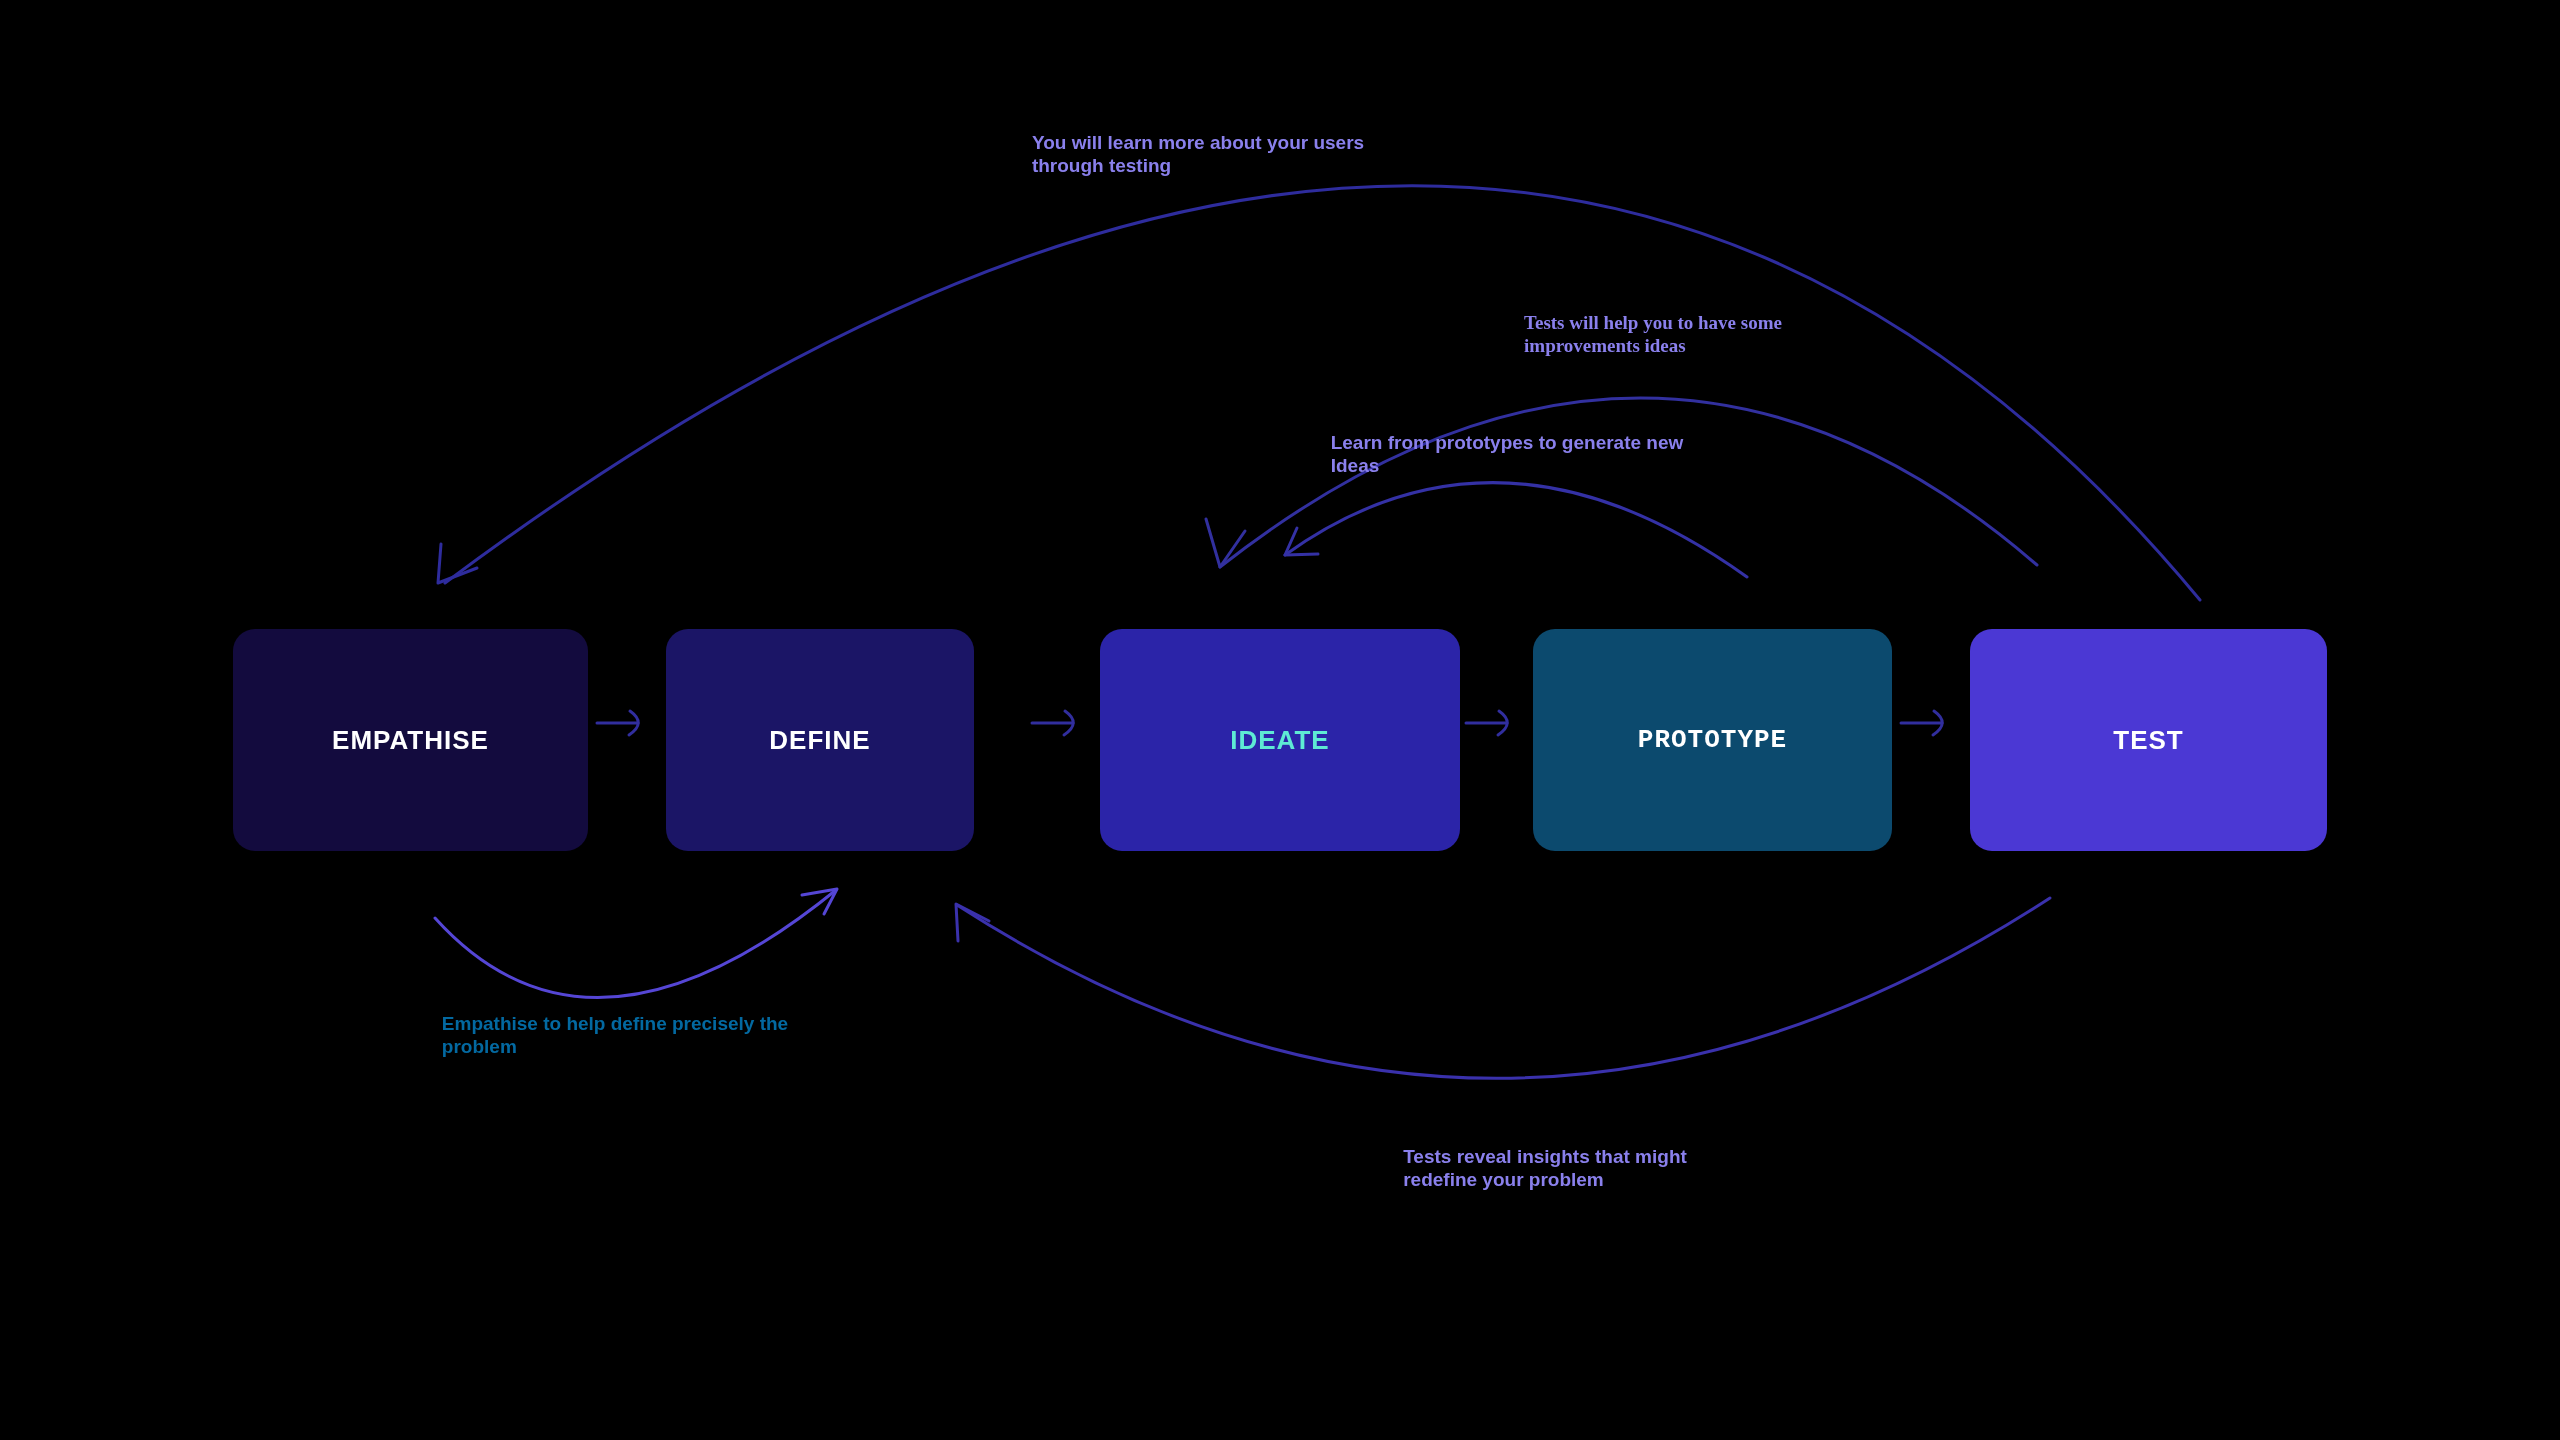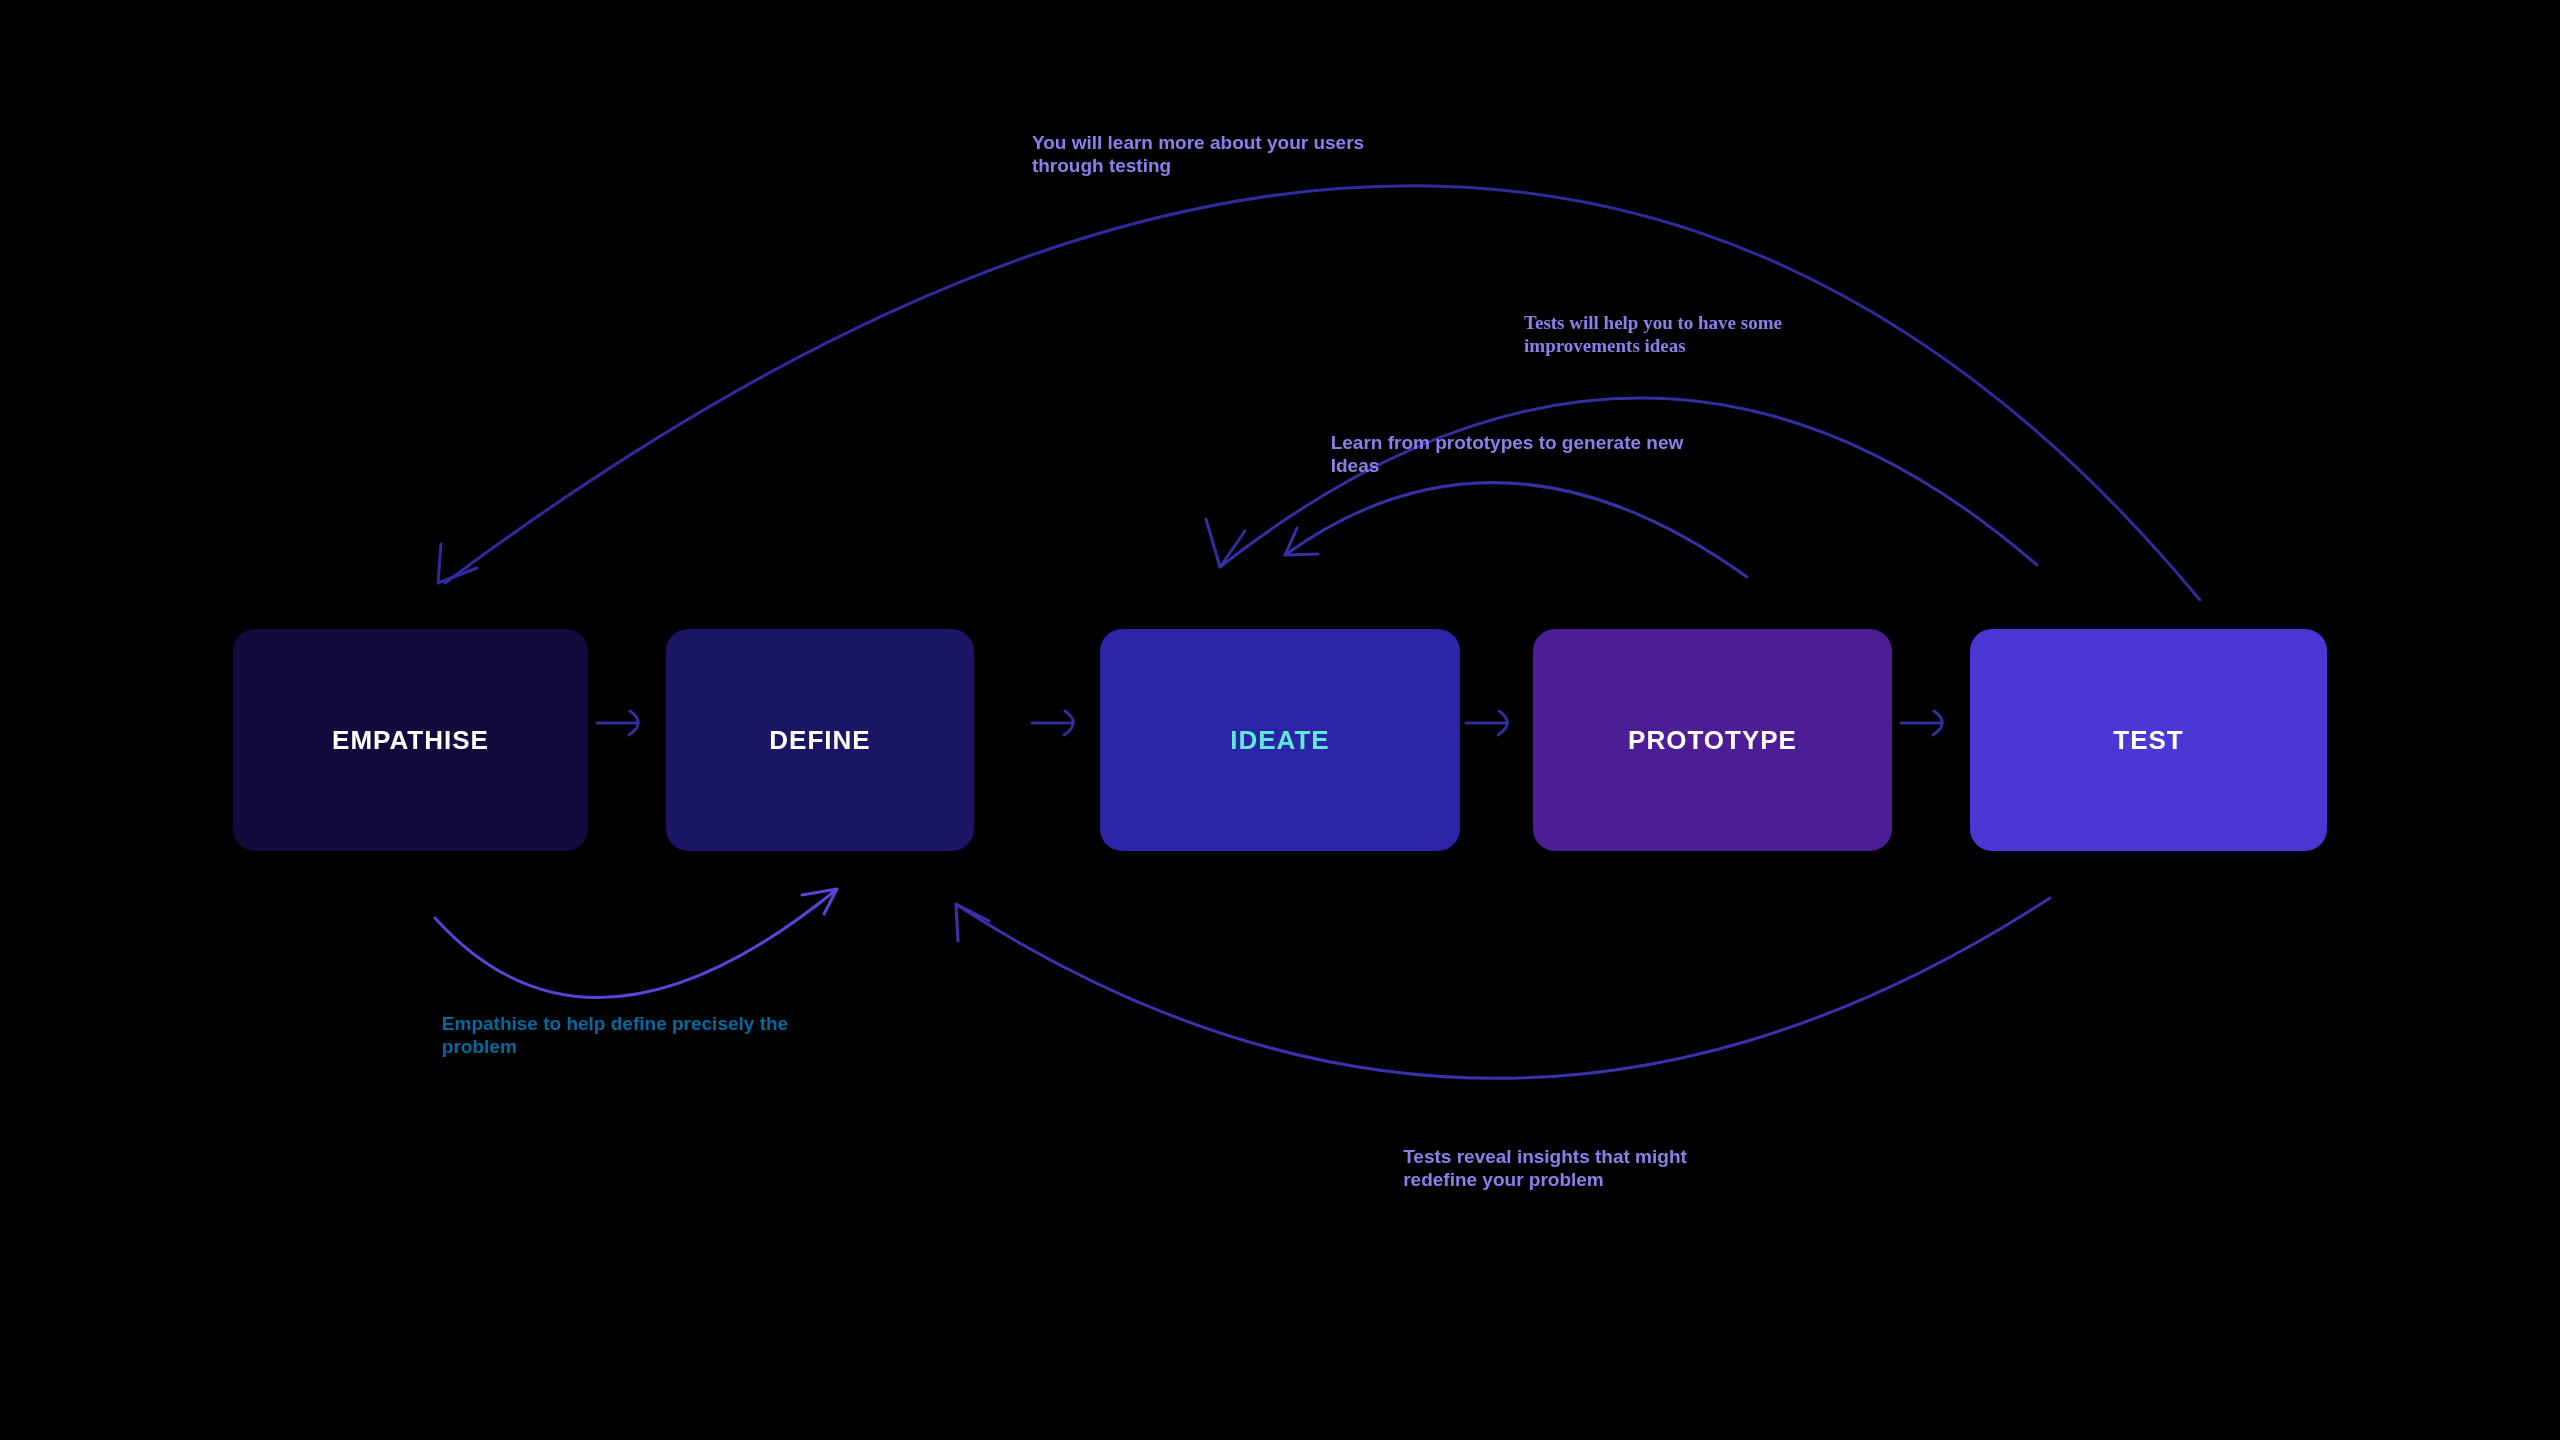--- a/index.html
+++ b/index.html
@@ -112,21 +112,21 @@
 
   <div class="stage stage-1" style="background-color: rgb(19, 11, 62);">
     <div class="stage-label" style="color: rgb(255, 255, 255);">EMPATHISE</div>
   </div>
   <div class="stage stage-2" style="background-color: rgb(27, 21, 102);">
     <div class="stage-label" style="color: rgb(255, 255, 255);">DEFINE</div>
   </div>
   <div class="stage stage-3" style="background-color: rgb(43, 36, 168);">
     <div class="stage-label" style="color: #5eead4;">IDEATE</div>
   </div>
-  <div class="stage stage-4" style="background-color: #4c1d95;">
+  <div class="stage stage-4" style="background-color: #0c4a6e; font-family: Liberation Mono, monospace;">
     <div class="stage-label" style="color: rgb(255, 255, 255);">PROTOTYPE</div>
   </div>
   <div class="stage stage-5" style="background-color: rgb(75, 56, 212);">
     <div class="stage-label" style="color: rgb(255, 255, 255);">TEST</div>
   </div>
 
   <div class="annotation ann-1" style="color: rgb(138, 128, 236);">
     <span>You will learn more about your users</span>
     <span>through testing</span>
   </div>

